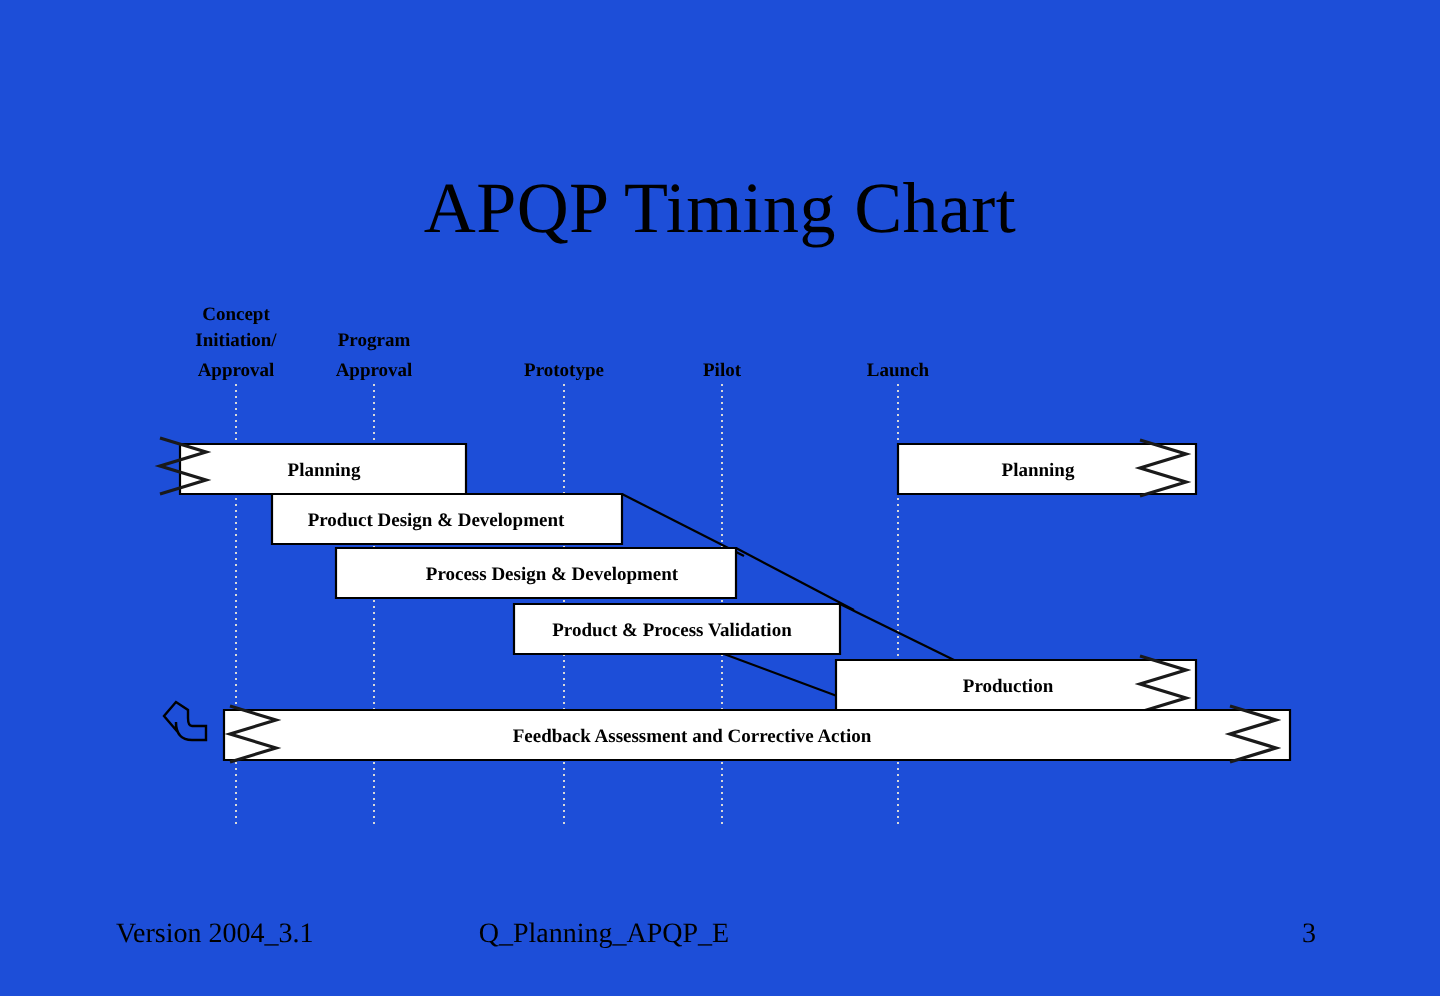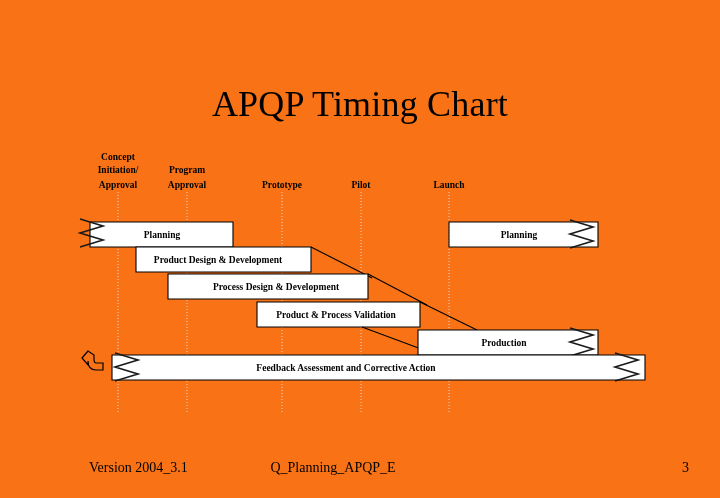--- a/index.html
+++ b/index.html
@@ -4,21 +4,21 @@
 <style>
   html, body {
     margin: 0;
     padding: 0;
     background: #ffffff;
   }
   #slide {
     position: relative;
     width: 720px;
     height: 498px;
-    background: #f97316;
+    background: #1d4ed8;
     overflow: hidden;
     font-family: "Liberation Serif", "DejaVu Serif", serif;
     color: #000000;
   }
   #slide-title {
     position: absolute;
     left: 0;
     top: 58px;
     width: 720px;
     text-align: center;
@@ -86,21 +86,20 @@
     top: 458px;
     width: 720px;
     height: 24px;
   }
   .footer-cell {
     position: absolute;
     font-size: 14px;
     line-height: 20px;
     color: #000000;
     white-space: nowrap;
-    margin-left: 31px;
   }
   #footer-version { left: 58px; top: 0; }
   #footer-docid { left: 0; top: 0; width: 604px; text-align: center; }
   #footer-page { left: 0; top: 0; width: 720px; text-align: right; padding-right: 62px; box-sizing: border-box; }
 </style>
 </head>
 <body>
 
 <div id="slide">
 

